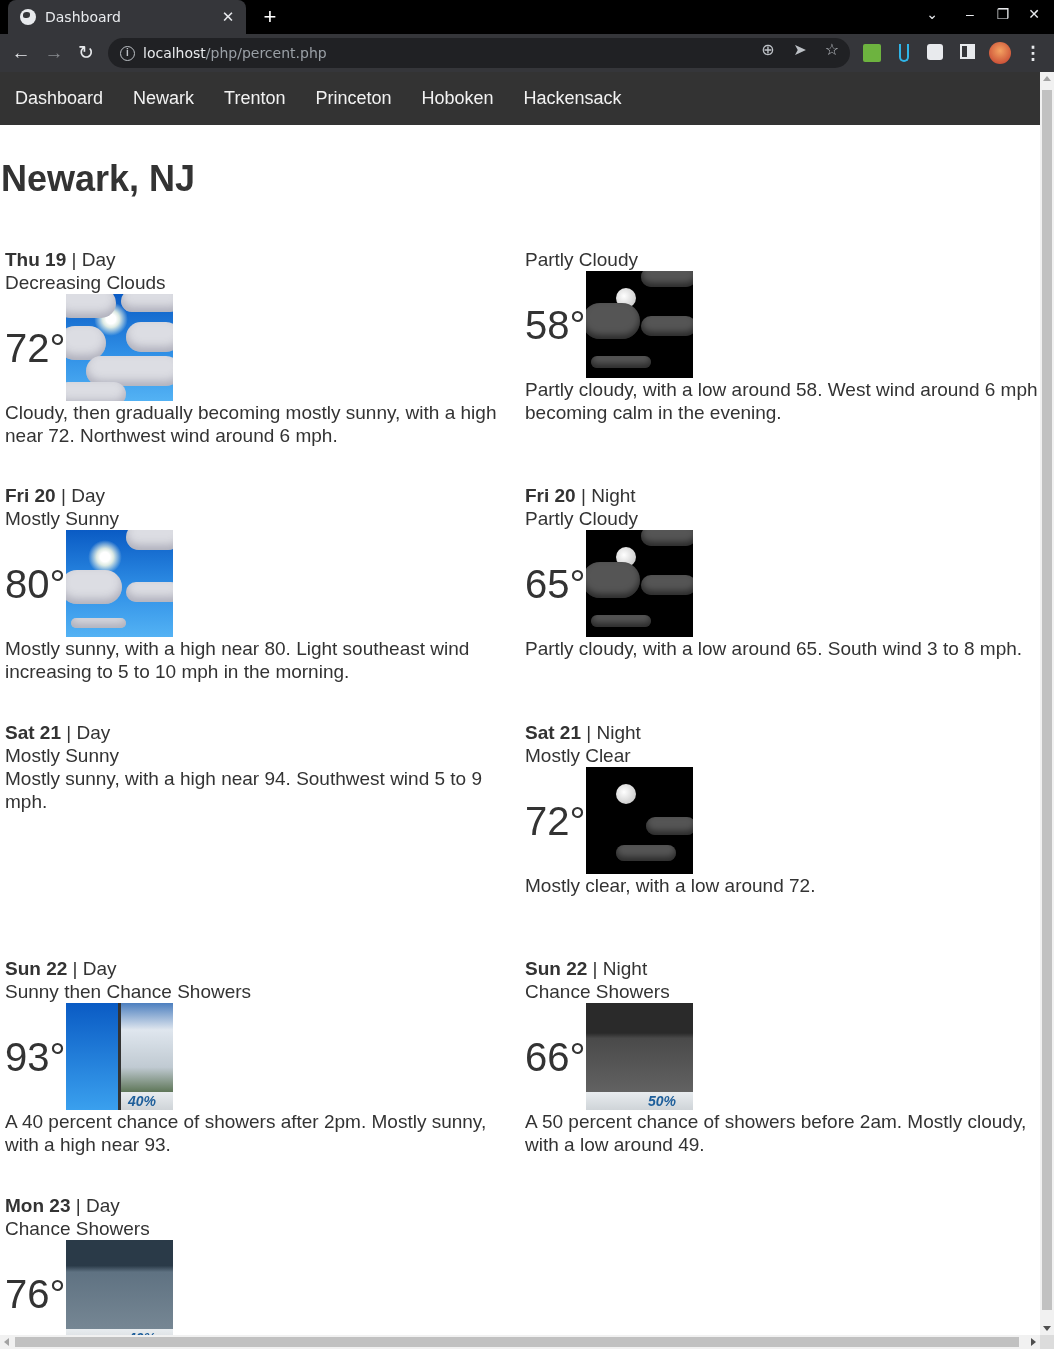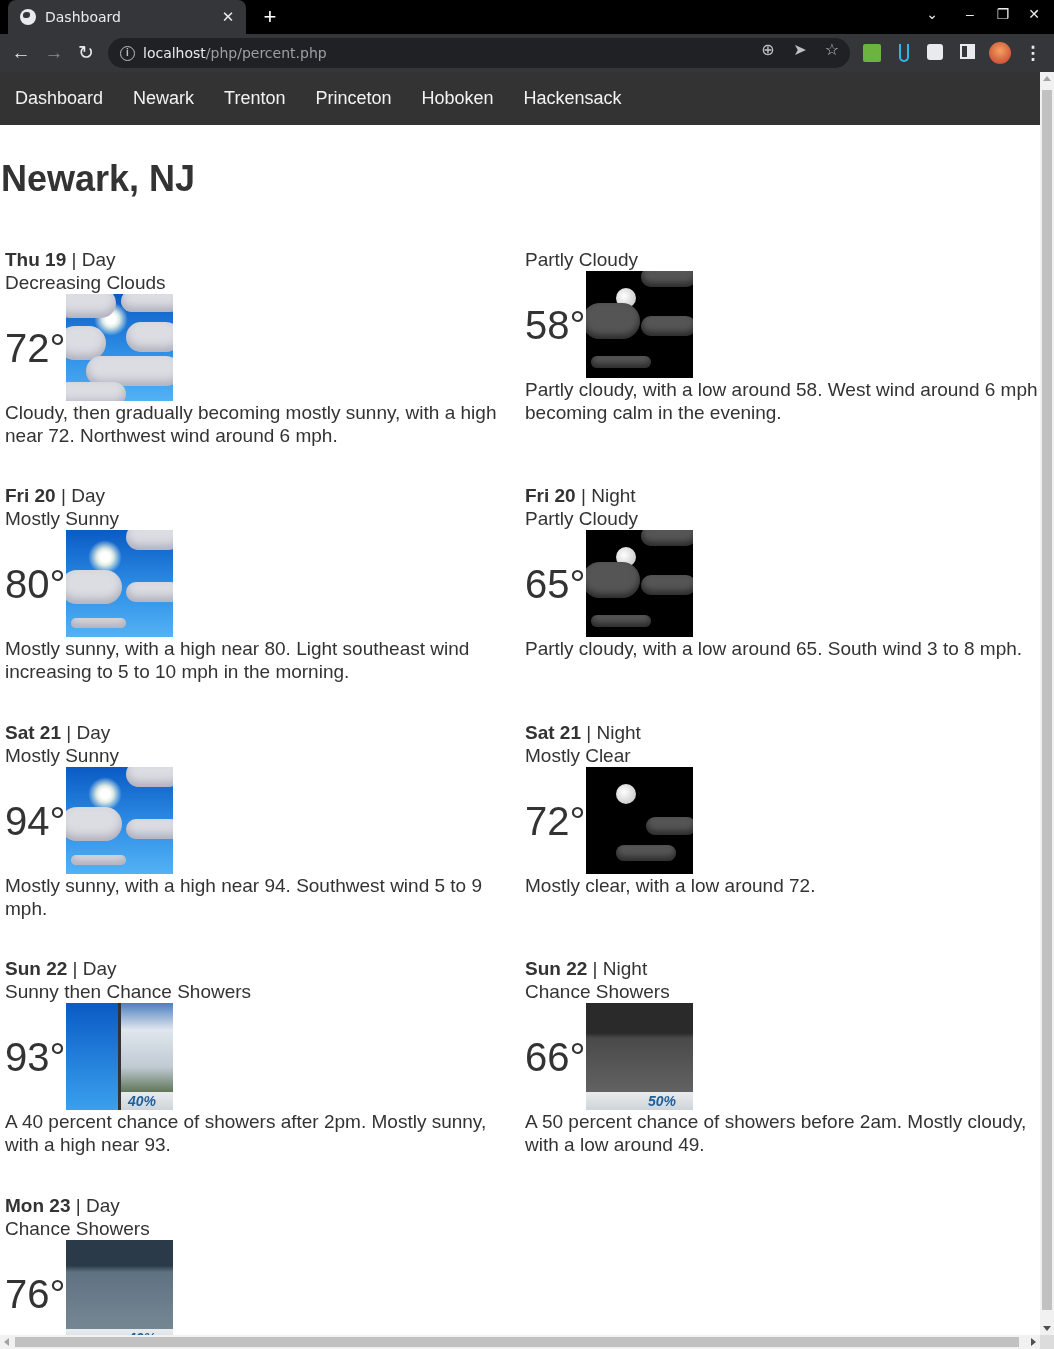--- a/index.html
+++ b/index.html
@@ -175,30 +175,20 @@
           <div class="ncloud" style="left:55px;top:45px;width:55px;height:20px"></div>
           <div class="ncloud" style="left:5px;top:85px;width:60px;height:12px"></div>
         </div>
       </div>
       <div class="desc">Partly cloudy, with a low around 65. South wind 3 to 8 mph.</div>
     </div>
 
     <div class="period" style="left:0;top:473px">
       <div class="hdr"><b>Sat 21</b><span> | </span><span>Day</span></div>
       <div>Mostly Sunny</div>
-      <div class="row">
-        <span class="temp">94°</span>
-        <div class="icon ic-day">
-          <div class="sun"></div>
-          <div class="cloud" style="left:60px;top:-6px;width:55px;height:26px"></div>
-          <div class="cloud" style="left:-6px;top:40px;width:62px;height:34px"></div>
-          <div class="cloud" style="left:60px;top:52px;width:55px;height:20px"></div>
-          <div class="cloud" style="left:5px;top:88px;width:55px;height:10px"></div>
-        </div>
-      </div>
       <div class="desc">Mostly sunny, with a high near 94. Southwest wind 5 to 9 mph.</div>
     </div>
 
     <div class="period" style="left:520px;top:473px">
       <div class="hdr"><b>Sat 21</b><span> | </span><span>Night</span></div>
       <div>Mostly Clear</div>
       <div class="row">
         <span class="temp">72°</span>
         <div class="icon ic-night">
           <div class="moon"></div>

